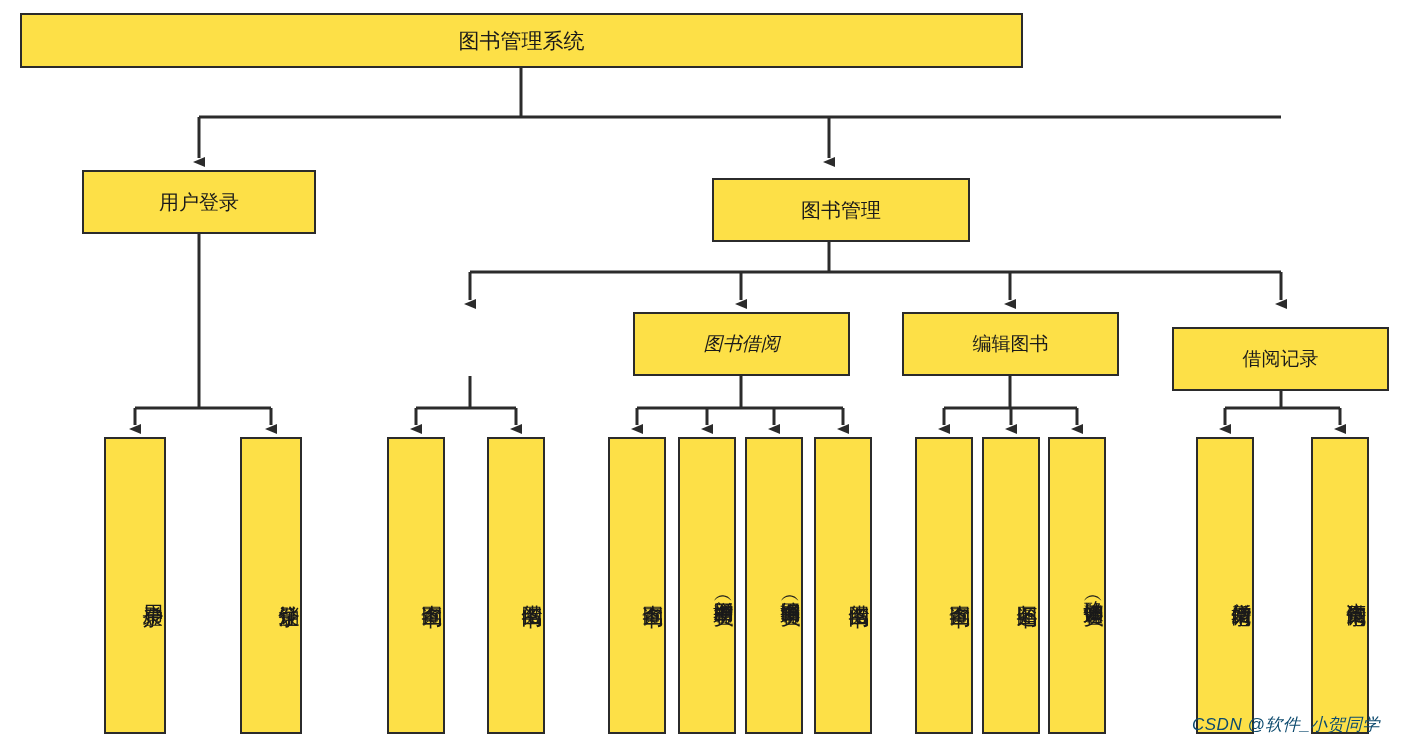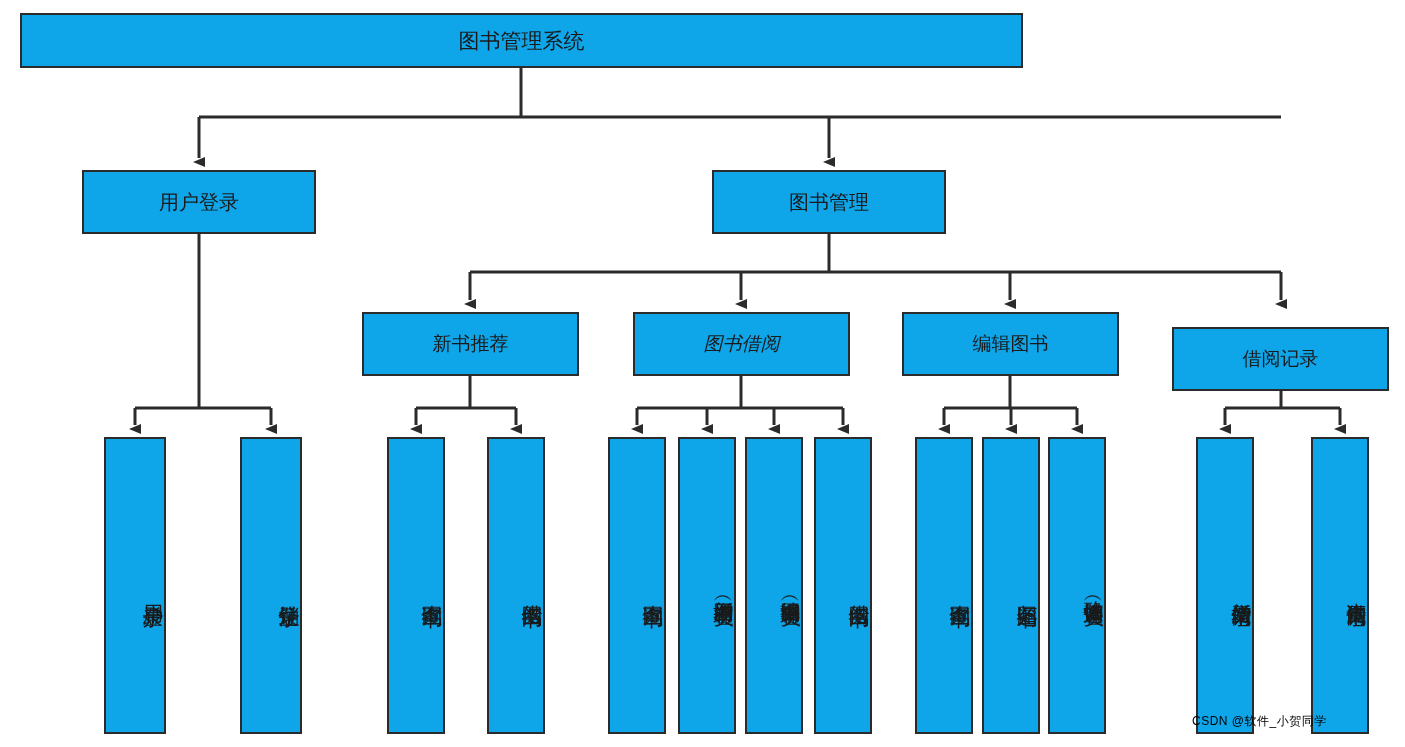--- a/index.html
+++ b/index.html
@@ -20,21 +20,21 @@
     left: 0;
     top: 0;
     width: 1405px;
     height: 747px;
     pointer-events: none;
   }
   .node {
     position: absolute;
     box-sizing: border-box;
     border: 2px solid #2b2b2b;
-    background: #0ea5e9;
+    background: #fde047;
     display: flex;
     align-items: center;
     justify-content: center;
     text-align: right;
     color: #1a1a1a;
   }
   .node.root {
     font-size: 21px;
   }
   .node.level1 {
@@ -55,24 +55,25 @@
   }
   .node.leaf.tall-text {
     font-size: 20px;
   }
   .node-label {
     display: block;
     white-space: pre-line;
   }
   .watermark {
     position: absolute;
-    color: #000000;
-    font-size: 12px;
+    color: #0c4a6e;
+    font-size: 17px;
     letter-spacing: 0.5px;
     white-space: nowrap;
+    font-style: italic;
   }
 </style>
 </head>
 <body>
 
 <div id="canvas">
 
   <svg class="links" viewBox="0 0 1405 747" xmlns="http://www.w3.org/2000/svg">
     <defs>
       <marker id="arrow" markerWidth="10" markerHeight="12" refX="1" refY="6" orient="auto" markerUnits="userSpaceOnUse">
@@ -123,27 +124,24 @@
     </g>
   </svg>
 
   <div class="node root" style="left:20px; top:13px; width:1003px; height:55px;">
     <span class="node-label">图书管理系统</span>
   </div>
 
   <div class="node level1" style="left:82px; top:170px; width:234px; height:64px;">
     <span class="node-label">用户登录</span>
   </div>
-  <div class="node level1" style="left:712px; top:170px; width:234px; height:64px;">
+  <div class="node level1" style="left:712px; top:178px; width:258px; height:64px;">
     <span class="node-label">图书管理</span>
   </div>
 
-  <div class="node level2" style="left:362px; top:312px; width:217px; height:64px;">
-    <span class="node-label">新书推荐</span>
-  </div>
   <div class="node level2" style="left:633px; top:312px; width:217px; height:64px;font-style:italic;">
     <span class="node-label">图书借阅</span>
   </div>
   <div class="node level2" style="left:902px; top:312px; width:217px; height:64px;">
     <span class="node-label">编辑图书</span>
   </div>
   <div class="node level2" style="left:1172px; top:327px; width:217px; height:64px;">
     <span class="node-label">借阅记录</span>
   </div>
 

